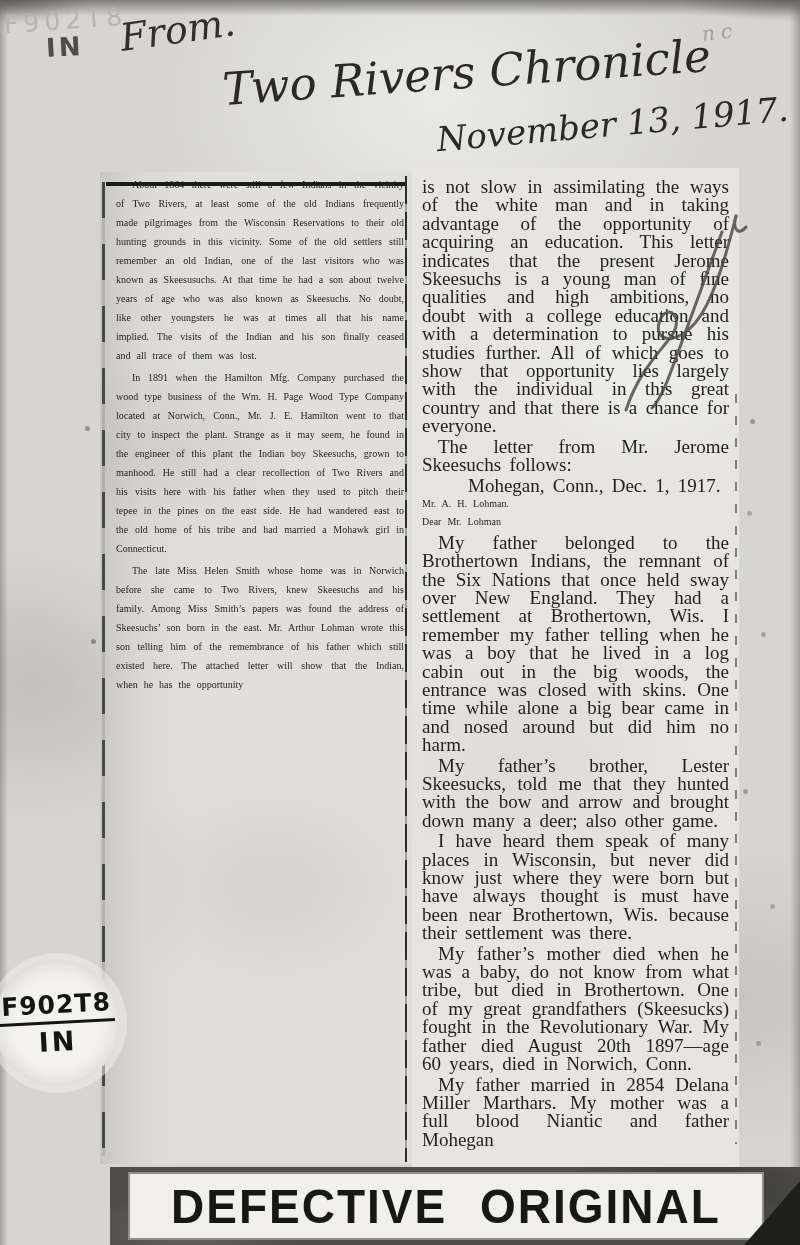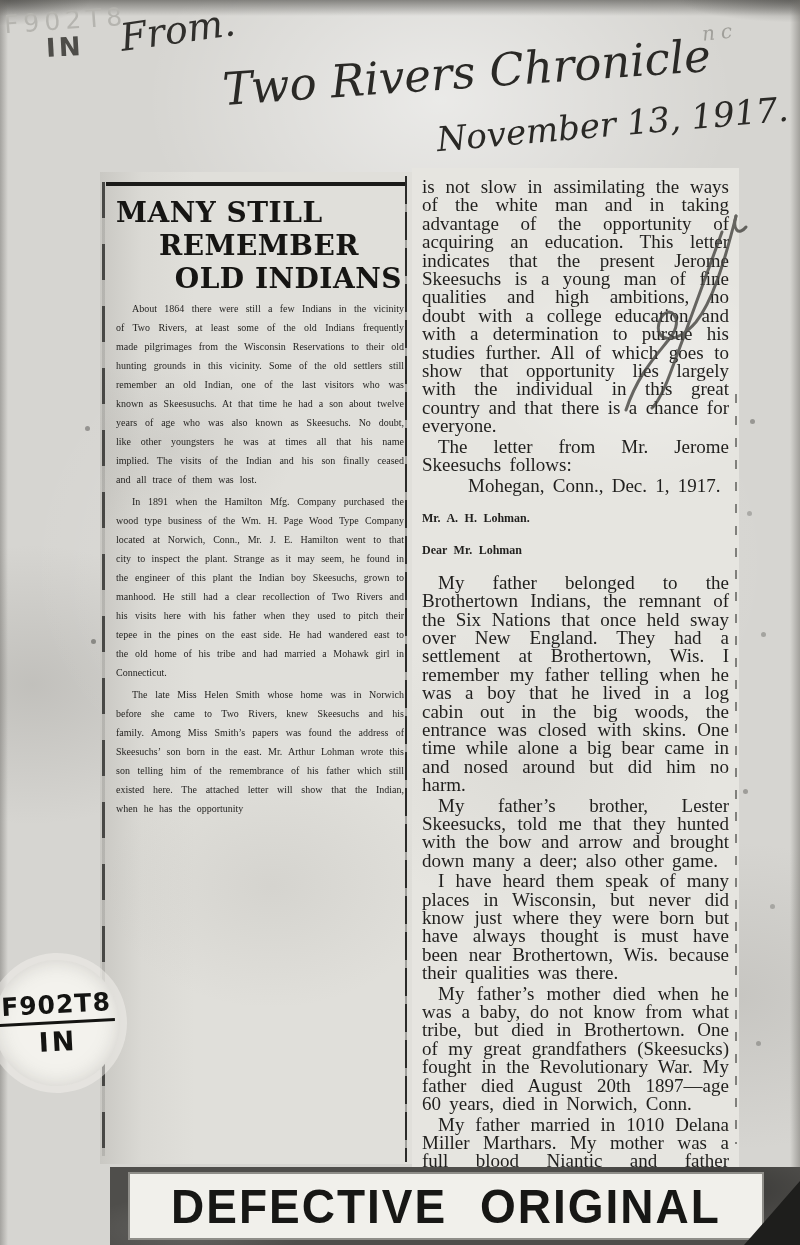--- a/index.html
+++ b/index.html
@@ -66,22 +66,22 @@
   .col-right { left:412px; top:168px; width:327px; height:1000px;
     background-color:#e6e5e0;
     background-image:
       radial-gradient(220px 160px at 70% 20%, rgba(255,255,255,.35), transparent 70%),
       radial-gradient(260px 200px at 35% 60%, rgba(140,138,133,.10), transparent 72%);
     padding-top:8px; box-sizing:border-box; }
   .col-right::after { content:""; position:absolute; right:2px; top:226px; bottom:24px; width:2px;
     background:repeating-linear-gradient(180deg, rgba(45,45,42,.55) 0 9px, transparent 9px 22px); }
   .col-right .body { font-size:19px; line-height:18.4px; margin:2px 10px 0 10px; }
   .dateline { text-indent:46px; }
-  .addr { font-family:"Liberation Serif", serif; font-size:12px; line-height:18.4px;
-    color:#201f1d; margin:14px 10px; word-spacing:3.5px;font-weight:bold; }
+  .addr { font-family:"Liberation Serif", serif; font-size:10px; line-height:18.4px;
+    color:#201f1d; margin:0 10px; word-spacing:3.5px; }
 
   
   .scribble { position:absolute; left:612px; top:206px; width:152px; height:212px; pointer-events:none; opacity:.8; }
 
   
   .stamp { position:absolute; left:-6px; top:960px; width:126px; height:126px; border-radius:50%;
     background:#f3f2ed; box-shadow:0 0 0 7px rgba(243,242,237,.5), inset 0 0 20px rgba(118,116,110,.28);
     display:flex; flex-direction:column; align-items:center; justify-content:center;
     transform:rotate(-3deg); }
   .stamp-l1 { font-family:"DejaVu Sans",sans-serif; font-weight:bold; font-size:25px; color:#141412;
@@ -115,43 +115,38 @@
 
   <div class="hw faint-cat">F902T8</div>
   <div class="hw faint-in">IN</div>
   <div class="hw hw-from">From.</div>
   <div class="hw hw-title">Two Rivers Chronicle</div>
   <div class="hw hw-date">November 13, 1917.</div>
   <div class="hw hw-corner">nc</div>
 
   <div class="col col-left">
     <div class="col-top-rule"></div>
-    <div class="headline">
-      <div class="hl1">MANY STILL</div>
-      <div class="hl2">REMEMBER</div>
-      <div class="hl3">OLD INDIANS</div>
-    </div>
     <p class="body indent">About 1864 there were still a few Indians in the vicinity of Two Rivers, at least some of the old Indians frequently made pilgrimages from the Wisconsin Reservations to their old hunting grounds in this vicinity. Some of the old settlers still remember an old Indian, one of the last visitors who was known as Skeesusuchs. At that time he had a son about twelve years of age who was also known as Skeesuchs. No doubt, like other youngsters he was at times all that his name implied. The visits of the Indian and his son finally ceased and all trace of them was lost.</p>
     <p class="body indent">In 1891 when the Hamilton Mfg. Company purchased the wood type business of the Wm. H. Page Wood Type Company located at Norwich, Conn., Mr. J. E. Hamilton went to that city to inspect the plant. Strange as it may seem, he found in the engineer of this plant the Indian boy Skeesuchs, grown to manhood. He still had a clear recollection of Two Rivers and his visits here with his father when they used to pitch their tepee in the pines on the east side. He had wandered east to the old home of his tribe and had married a Mohawk girl in Connecticut.</p>
     <p class="body indent">The late Miss Helen Smith whose home was in Norwich before she came to Two Rivers, knew Skeesuchs and his family. Among Miss Smith’s papers was found the address of Skeesuchs’ son born in the east. Mr. Arthur Lohman wrote this son telling him of the remembrance of his father which still existed here. The attached letter will show that the Indian, when he has the opportunity</p>
   </div>
 
   <div class="col-divider"></div>
 
   <div class="col col-right">
     <p class="body">is not slow in assimilating the ways of the white man and in taking advantage of the opportunity of acquiring an education. This letter indicates that the present Jerome Skeesuchs is a young man of fine qualities and high ambitions, no doubt with a college education and with a determination to pursue his studies further. All of which goes to show that opportunity lies largely with the individual in this great country and that there is a chance for everyone.</p>
     <p class="body indent">The letter from Mr. Jerome Skeesuchs follows:</p>
     <p class="body dateline">Mohegan, Conn., Dec. 1, 1917.</p>
     <div class="addr">Mr. A. H. Lohman.</div>
     <div class="addr">Dear Mr. Lohman</div>
     <p class="body indent">My father belonged to the Brothertown Indians, the remnant of the Six Nations that once held sway over New England. They had a settlement at Brothertown, Wis. I remember my father telling when he was a boy that he lived in a log cabin out in the big woods, the entrance was closed with skins. One time while alone a big bear came in and nosed around but did him no harm.</p>
     <p class="body indent">My father’s brother, Lester Skeesucks, told me that they hunted with the bow and arrow and brought down many a deer; also other game.</p>
-    <p class="body indent">I have heard them speak of many places in Wisconsin, but never did know just where they were born but have always thought is must have been near Brothertown, Wis. because their qualities was there.</p>
+    <p class="body indent">I have heard them speak of many places in Wisconsin, but never did know just where they were born but have always thought is must have been near Brothertown, Wis. because their settlement was there.</p>
     <p class="body indent">My father’s mother died when he was a baby, do not know from what tribe, but died in Brothertown. One of my great grandfathers (Skeesucks) fought in the Revolutionary War. My father died August 20th 1897—age 60 years, died in Norwich, Conn.</p>
-    <p class="body indent">My father married in 1010 Delana Miller Marthars. My mother was a full blood Niantic and father Mohegan</p>
+    <p class="body indent">My father married in 2854 Delana Miller Marthars. My mother was a full blood Niantic and father Mohegan</p>
   </div>
 
   <svg class="scribble" viewBox="0 0 152 212">
     <g fill="none" stroke="#454440" stroke-width="3" stroke-linecap="round">
       <path d="M14,204 C26,168 44,150 58,132 C74,112 56,96 48,114 C40,134 62,142 84,116 C100,96 112,58 124,10"></path>
       <path d="M110,26 C96,64 76,120 58,168 C52,184 46,196 40,202"></path>
       <path d="M124,10 C120,24 127,30 134,21"></path>
     </g>
   </svg>
 

